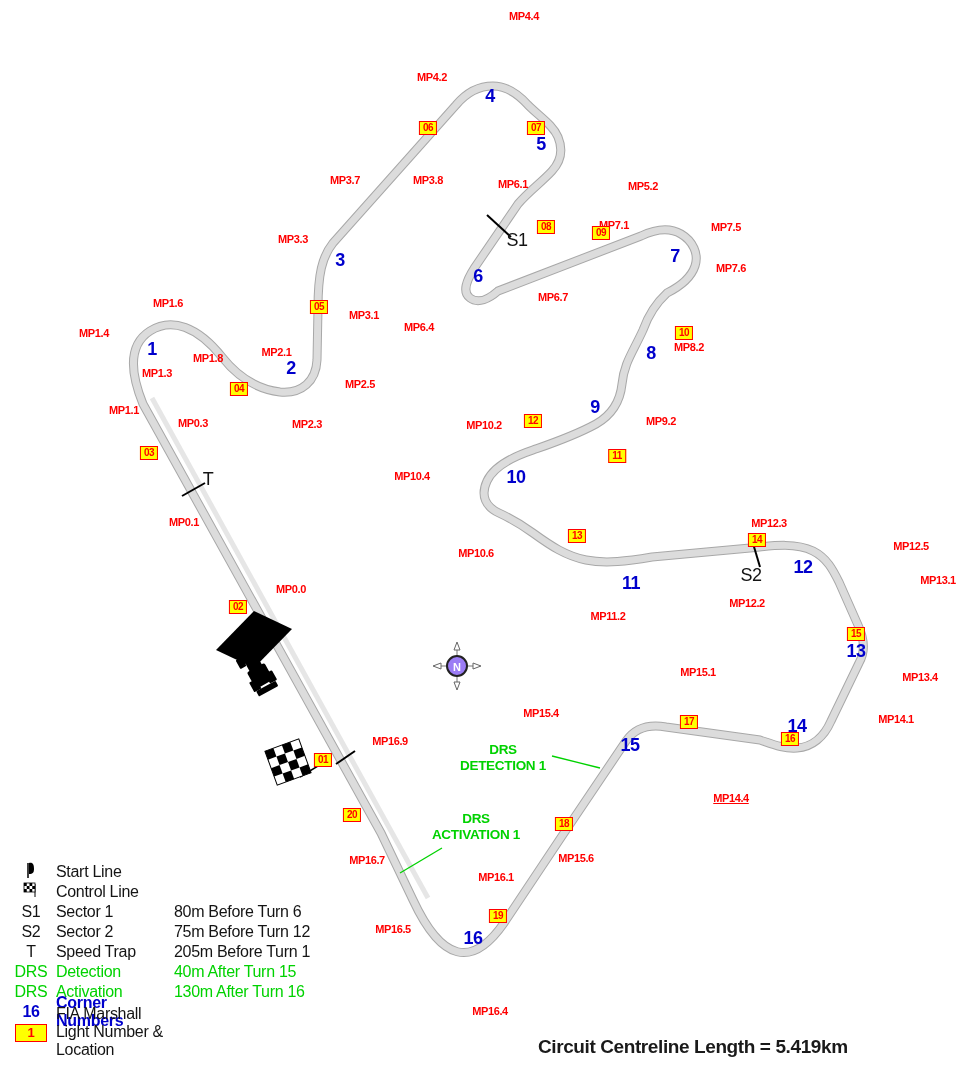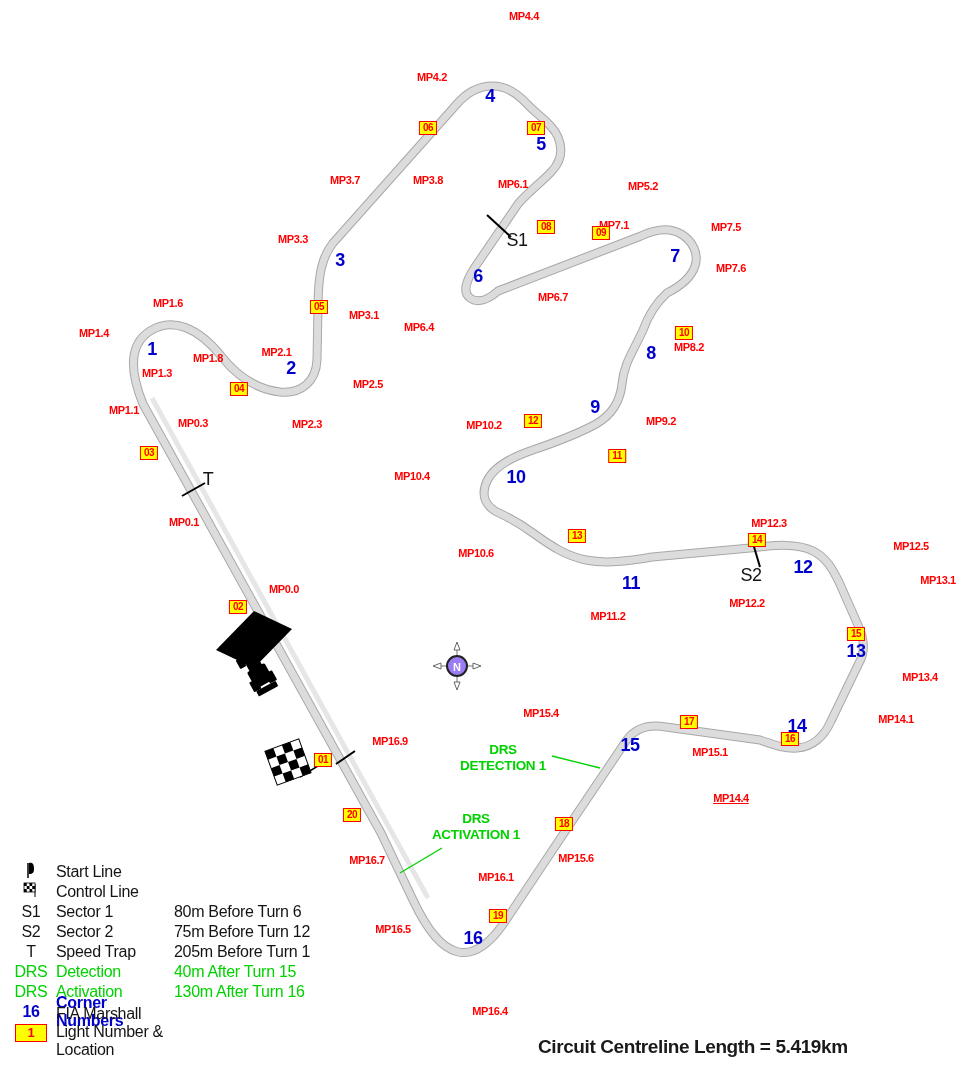--- a/index.html
+++ b/index.html
@@ -222,37 +222,37 @@
       <div class="mp-label" style="left: 731px; top: 268px;">MP7.6</div>
       <div class="mp-label" style="left: 168px; top: 303px;">MP1.6</div>
       <div class="mp-label" style="left: 553px; top: 297px;">MP6.7</div>
       <div class="mp-label" style="left: 364px; top: 315px;">MP3.1</div>
       <div class="mp-label" style="left: 419px; top: 327px;">MP6.4</div>
       <div class="mp-label" style="left: 94px; top: 333px;">MP1.4</div>
       <div class="mp-label" style="left: 689px; top: 347px;">MP8.2</div>
       <div class="mp-label" style="left: 266px; top: 352px; padding-left: 21px;">MP2.1</div>
       <div class="mp-label" style="left: 208px; top: 358px;">MP1.8</div>
       <div class="mp-label" style="left: 157px; top: 373px;">MP1.3</div>
-      <div class="mp-label" style="left: 360px; top: 384px; margin-left: 8px;">MP2.5</div>
+      <div class="mp-label" style="left: 360px; top: 384px;">MP2.5</div>
       <div class="mp-label" style="left: 124px; top: 410px;">MP1.1</div>
       <div class="mp-label" style="left: 193px; top: 423px;">MP0.3</div>
       <div class="mp-label" style="left: 307px; top: 424px;">MP2.3</div>
       <div class="mp-label" style="left: 661px; top: 421px;">MP9.2</div>
       <div class="mp-label" style="left: 484px; top: 425px;">MP10.2</div>
       <div class="mp-label" style="left: 412px; top: 476px;">MP10.4</div>
       <div class="mp-label" style="left: 184px; top: 522px;">MP0.1</div>
       <div class="mp-label" style="left: 769px; top: 523px;">MP12.3</div>
       <div class="mp-label" style="left: 476px; top: 553px;">MP10.6</div>
       <div class="mp-label" style="left: 911px; top: 546px;">MP12.5</div>
       <div class="mp-label" style="left: 938px; top: 580px;">MP13.1</div>
-      <div class="mp-label" style="left: 284px; top: 589px;">MP0.0</div>
+      <div class="mp-label" style="left: 291px; top: 589px;">MP0.0</div>
       <div class="mp-label" style="left: 747px; top: 603px;">MP12.2</div>
       <div class="mp-label" style="left: 608px; top: 616px;">MP11.2</div>
       <div class="mp-label" style="left: 920px; top: 677px;">MP13.4</div>
-      <div class="mp-label" style="left: 698px; top: 752px; margin-left: 12px;">MP15.1</div>
+      <div class="mp-label" style="left: 698px; top: 672px;">MP15.1</div>
       <div class="mp-label" style="left: 896px; top: 719px;">MP14.1</div>
       <div class="mp-label" style="left: 541px; top: 713px;">MP15.4</div>
       <div class="mp-label" style="left: 390px; top: 741px;">MP16.9</div>
       <div class="mp-label" style="left: 731px; top: 798px; text-decoration: underline;">MP14.4</div>
       <div class="mp-label" style="left: 367px; top: 860px;">MP16.7</div>
       <div class="mp-label" style="left: 576px; top: 858px;">MP15.6</div>
       <div class="mp-label" style="left: 496px; top: 877px;">MP16.1</div>
       <div class="mp-label" style="left: 393px; top: 929px;">MP16.5</div>
       <div class="mp-label" style="left: 490px; top: 1011px;">MP16.4</div>
       <div class="corner-num" style="left: 152px; top: 349px;">1</div>

